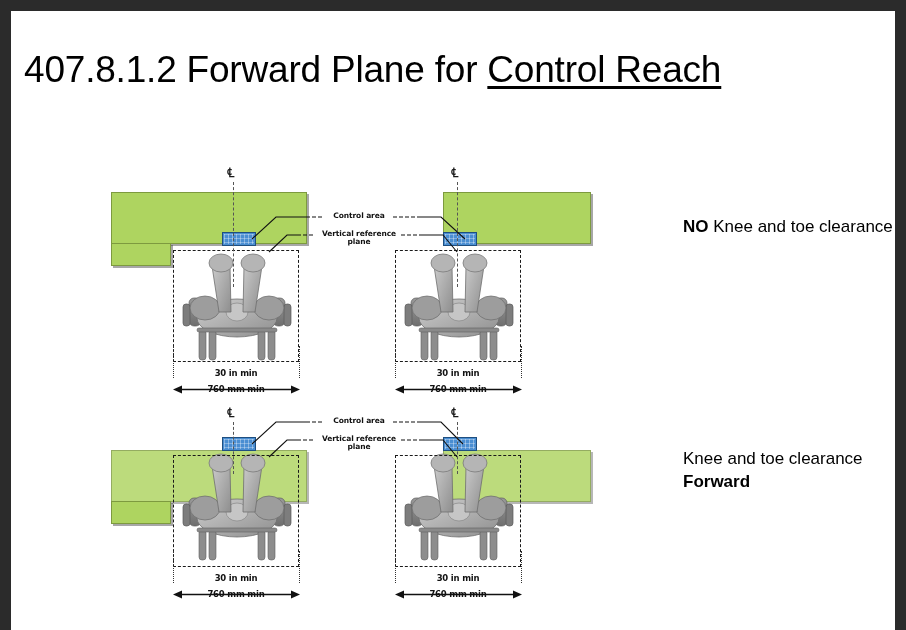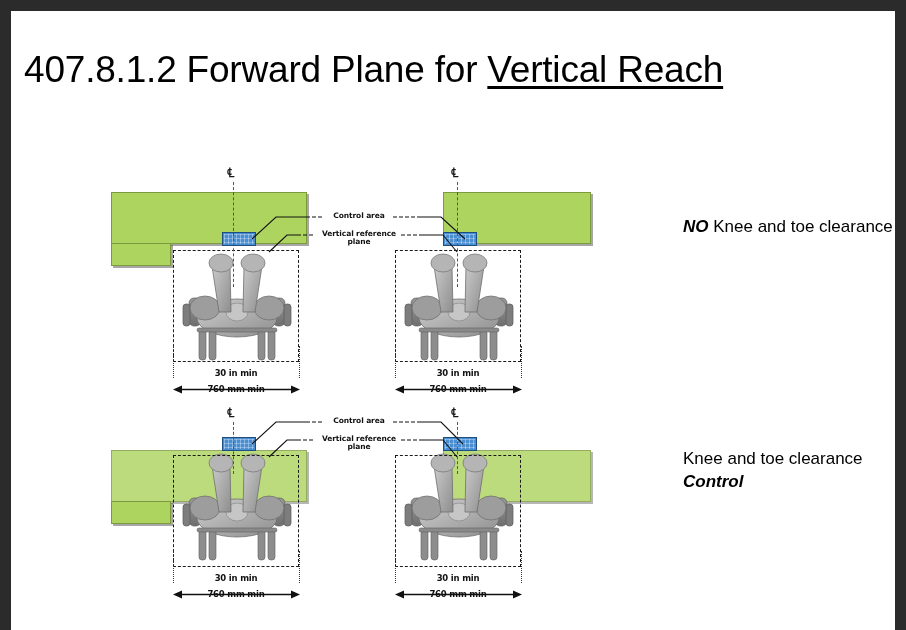--- a/index.html
+++ b/index.html
@@ -134,32 +134,32 @@
   .chair.under { z-index: 2; }
 
   
   .caption {
     position: absolute;
     font-size: 17px;
     color: #000;
     line-height: 1.33;
     width: 210px;
   }
-  .caption b { font-weight: 700; font-style: italic; }
+  .caption b { font-weight: 700; }
   #caption-top    { left: 672px; top: 205px; }
   #caption-bottom { left: 672px; top: 437px; }
 </style>
 </head>
 <body>
 
 <div id="screen">
   <div id="page">
 
     <div id="title">
-      <span>407.8.1.2 Forward Plane for </span><span class="u">Vertical Reach</span>
+      <span>407.8.1.2 Forward Plane for </span><span class="u">Control Reach</span>
     </div>
 
     <div class="fig-group" id="group-top">
 
       <div class="panel left">
 
         <div class="cl-glyph" style="left:126px; top:0px;">℄</div>
         <div class="cl-line" style="left:132px; top:16px; height:105px;"></div>
 
         <div class="green shadow" style="left:10px; top:26px; width:196px; height:52px;"></div>
@@ -397,17 +397,17 @@
         <div class="dim-text" style="left:14px; top:184px; width:126px;">760 mm min</div>
       </div>
     </div>
 
     <div class="caption" id="caption-top">
       <b>NO</b><span> Knee and toe clearance</span>
     </div>
 
     <div class="caption" id="caption-bottom">
       <span>Knee and toe clearance</span><br>
-      <b>Control</b>
+      <b>Forward</b>
     </div>
 
   </div>
 </div>
 
 </body></html>

